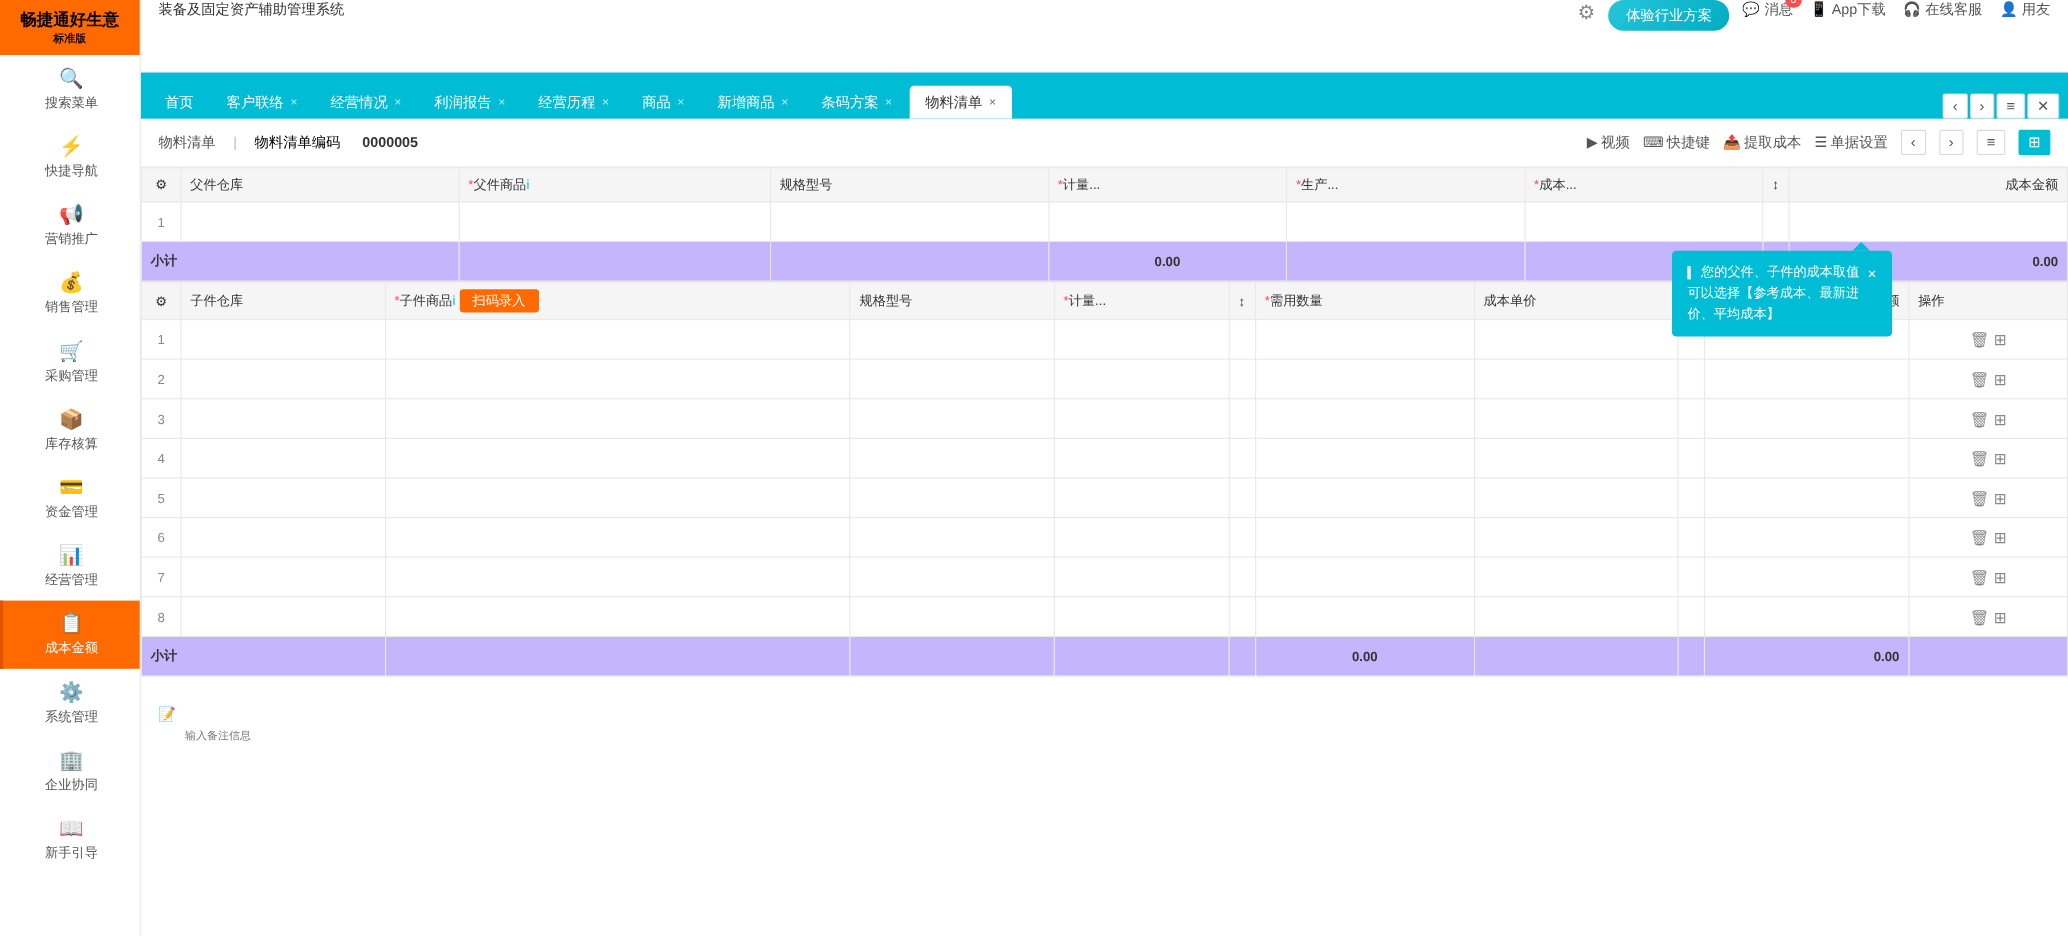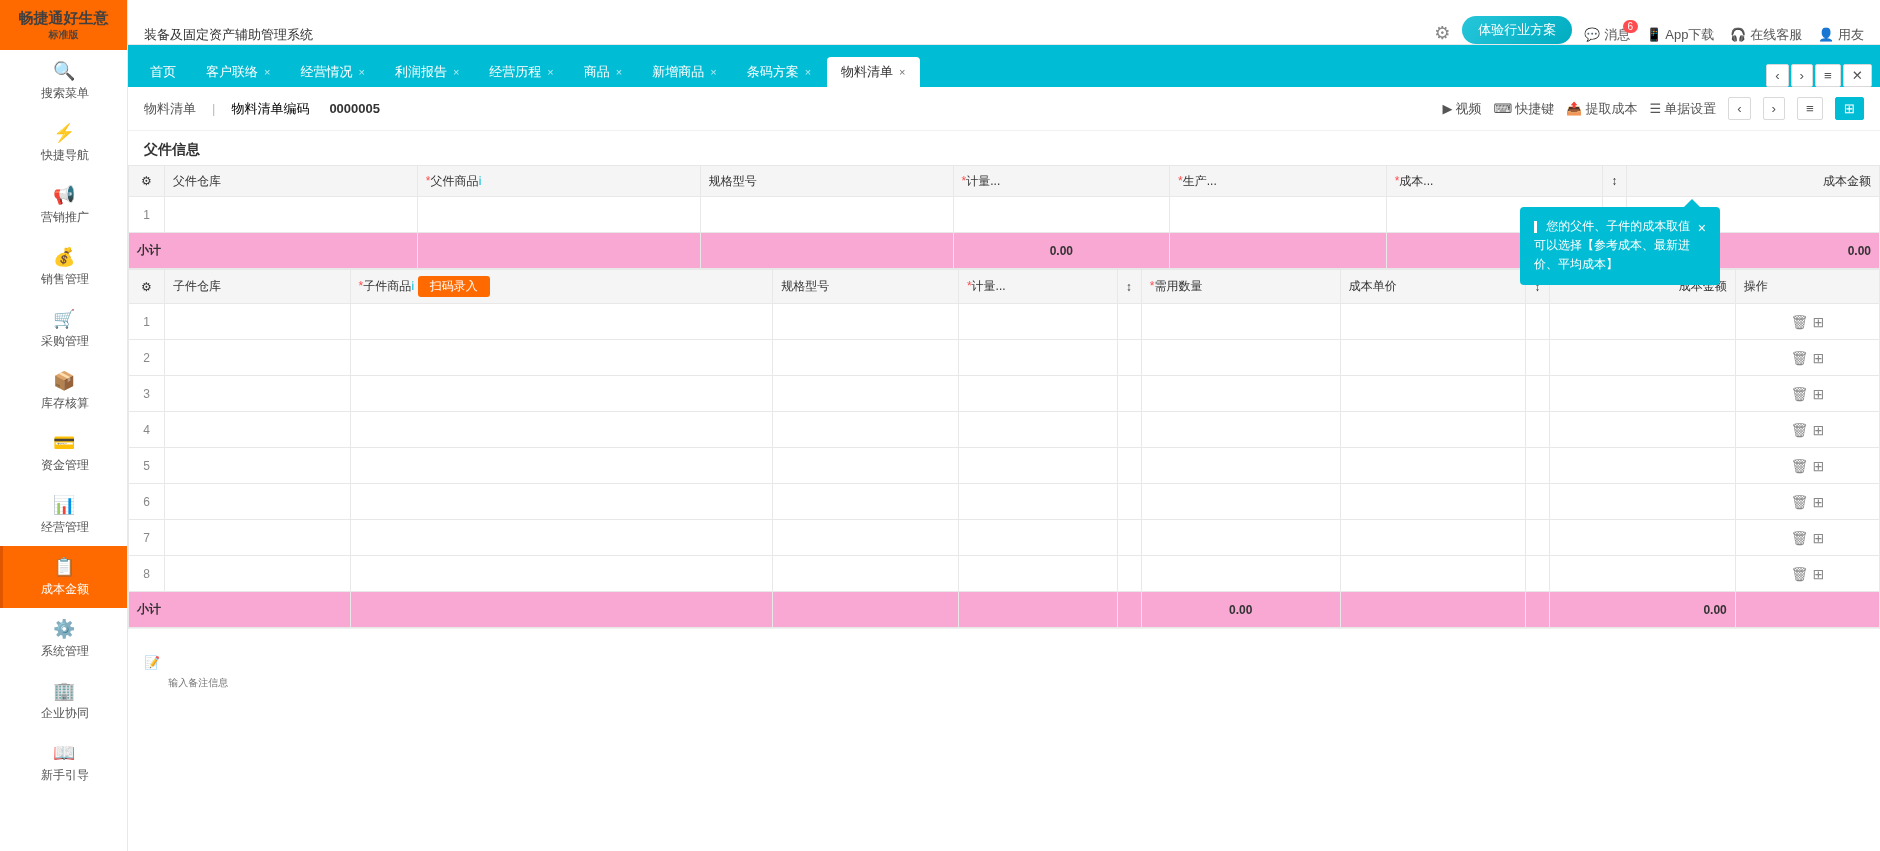--- a/index.html
+++ b/index.html
@@ -13,21 +13,21 @@
       flex-direction: column;
       border-right: 1px solid #e8e8e8;
       flex-shrink: 0;
     }
     .sidebar-logo {
       background: #ff6a00;
       height: 50px;
       display: flex;
       align-items: center;
       justify-content: center;
-      color: #404040;
+      color: #000000;
       font-size: 14px;
       font-weight: bold;
       flex-direction: column;
       padding: 4px;
     }
     .sidebar-logo .logo-main { font-size: 15px; }
     .sidebar-logo .logo-sub { font-size: 10px; opacity: 0.9; }
     .sidebar-item {
       display: flex;
       flex-direction: column;
@@ -45,23 +45,23 @@
     .main {
       flex: 1;
       display: flex;
       flex-direction: column;
       overflow: hidden;
     }
 
     
     .topbar {
       background: #fff;
-      height: 45px;
-      display: flex;
-      align-items: flex-end;
+      height: 66px;
+      display: flex;
+      align-items: flex-start;
       padding: 0 16px;
       border-bottom: 1px solid #e8e8e8;
       gap: 12px;
     }
     .topbar-title {
       font-size: 13px;
       color: #333;
       flex: 1;
     }
     .topbar-btn {
@@ -173,21 +173,21 @@
       font-weight: normal;
       white-space: nowrap;
     }
     .data-table td {
       border: 1px solid #e8e8e8;
       padding: 4px 8px;
       height: 36px;
       color: #333;
     }
     .data-table .subtotal td {
-      background: #f9a8d4;
+      background: #c4b5fd;
       font-weight: bold;
     }
     .data-table .row-num {
       width: 36px;
       text-align: center;
       color: #888;
     }
     .data-table .settings-col { width: 36px; text-align: center; }
     .required { color: #ff4d4f; }
     .scan-btn {
@@ -415,21 +415,20 @@
           <span>☰</span>
           <span>单据设置</span>
         </span>
         <button class="nav-arrow">‹</button>
         <button class="nav-arrow">›</button>
         <button class="nav-arrow">≡</button>
         <button class="nav-arrow" style="background:#00bcd4;color:#fff;border-color:#00bcd4;">⊞</button>
       </div>
     </div>
 
-    <div class="section-title">父件信息</div>
     <table class="data-table">
       <thead>
         <tr>
           <th class="settings-col">⚙</th>
           <th>父件仓库</th>
           <th><span class="required">*</span>父件商品<span class="info-icon">ℹ</span></th>
           <th>规格型号</th>
           <th><span class="required">*</span>计量...</th>
           <th><span class="required">*</span>生产...</th>
           <th><span class="required">*</span>成本...</th>

